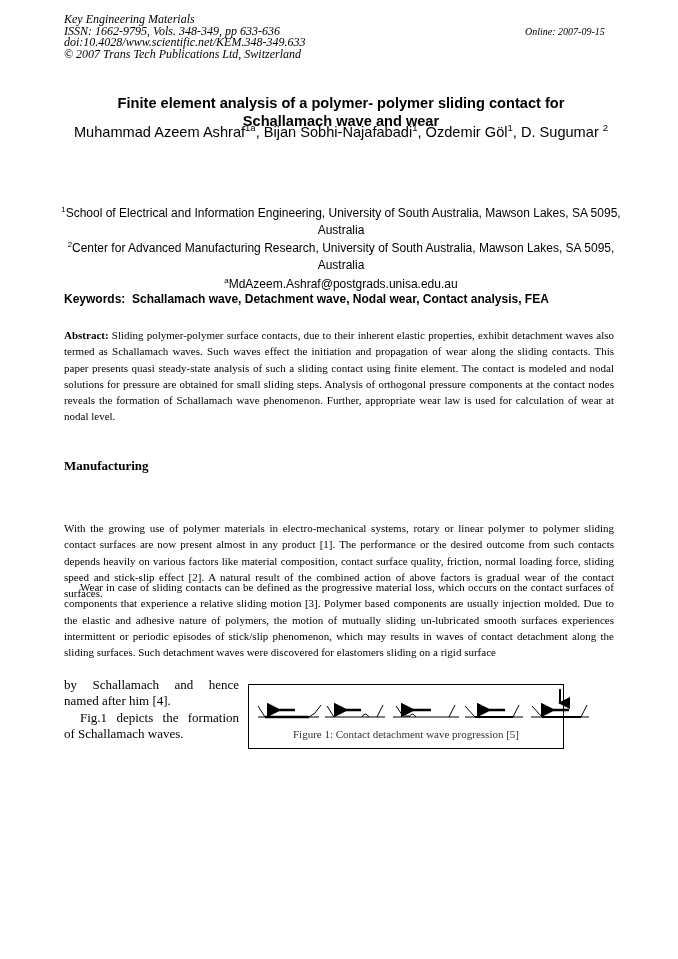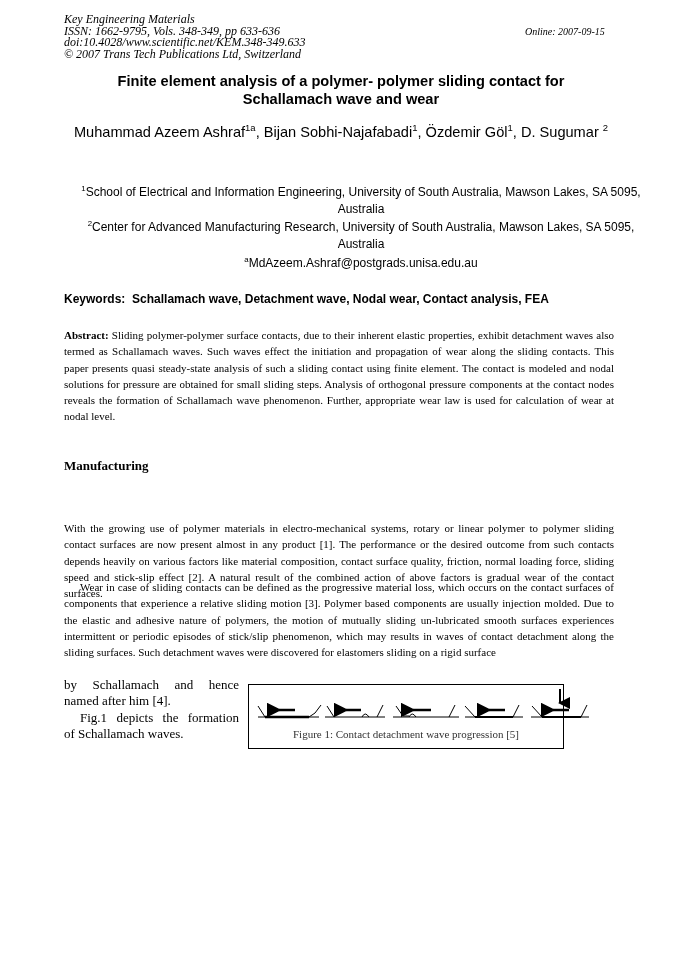--- a/index.html
+++ b/index.html
@@ -3,25 +3,25 @@
 <meta charset="utf-8">
 <style>
   html, body { margin: 0; padding: 0; background: #ffffff; }
   body { width: 678px; height: 959px; position: relative; overflow: hidden; color: #000; }
   .serif { font-family: "Liberation Serif", "DejaVu Serif", serif; }
   .sans { font-family: "Liberation Sans", "DejaVu Sans", sans-serif; }
 
   .hdr-left { position: absolute; left: 64px; top: 14px; font-size: 12px; line-height: 11.5px; font-style: italic; }
   .hdr-right { position: absolute; left: 525px; top: 14px; font-size: 10px; line-height: 11.5px; font-style: italic; margin-top: 12px; }
 
-  .title { position: absolute; left: 64px; width: 554px; top: 72px; text-align: center; font-weight: bold; font-size: 14.6px; line-height: 18px; }
+  .title { position: absolute; left: 64px; width: 554px; top: 94px; text-align: center; font-weight: bold; font-size: 14.6px; line-height: 18px; }
   .authors { position: absolute; left: 64px; width: 554px; top: 123px; text-align: center; font-size: 14.6px; line-height: 19px; }
   sup { font-size: 65%; line-height: 0; vertical-align: super; }
 
-  .aff { position: absolute; left: 80px; width: 562px; text-align: center; font-size: 12px; line-height: 17px; }
+  .aff { position: absolute; left: 60px; width: 562px; text-align: center; font-size: 12px; line-height: 17px; margin-top: 21px; }
   .aff1 { top: 184px; }
   .aff2 { top: 219px; }
   .email { top: 255px; }
 
   .keywords { position: absolute; left: 64px; top: 291px; font-size: 12px; font-weight: bold; line-height: 16px; text-align: right; }
 
   .para { position: absolute; left: 64px; width: 550px; font-size: 11px; line-height: 16.3px; text-align: justify; }
   .abstract { top: 327px; }
   .intro-h { position: absolute; left: 64px; top: 458px; font-size: 13px; font-weight: bold; }
   .intro1 { top: 481px; margin-top: 39px; }

